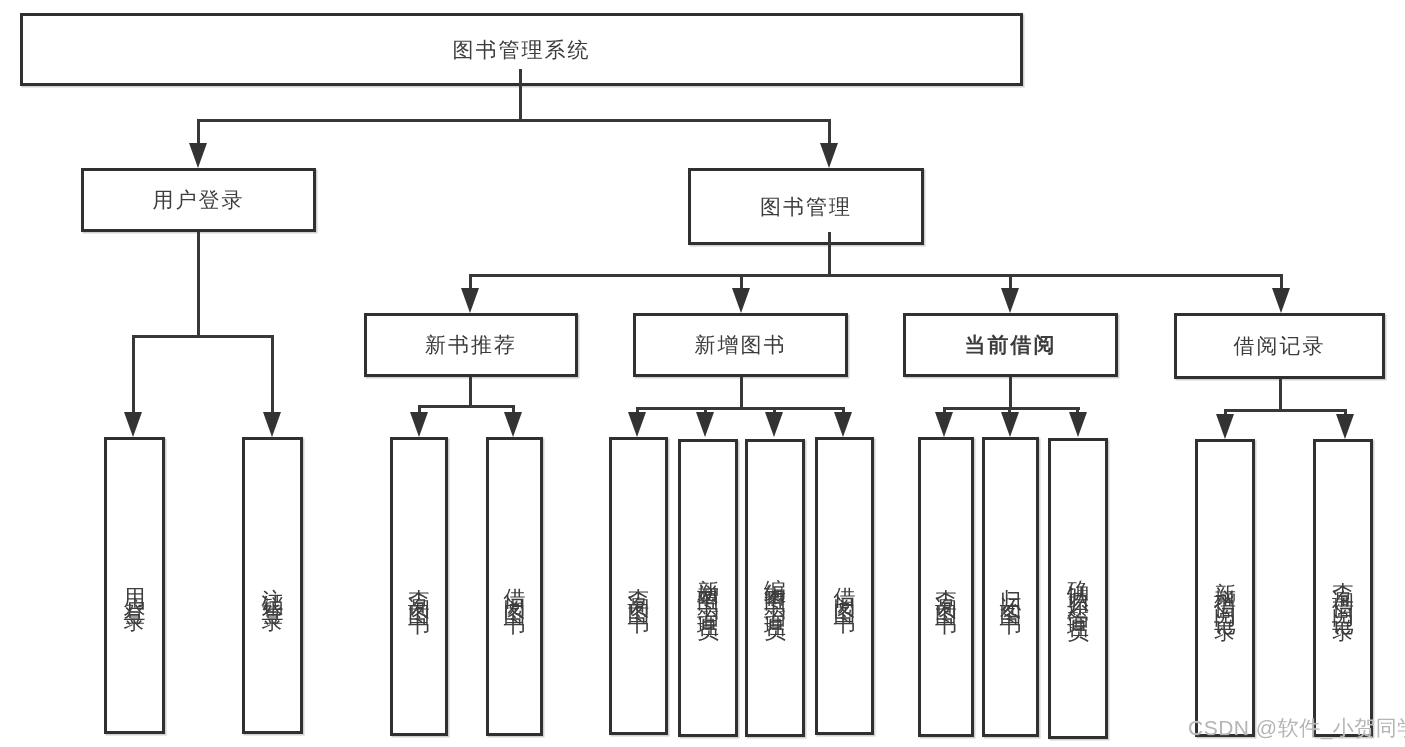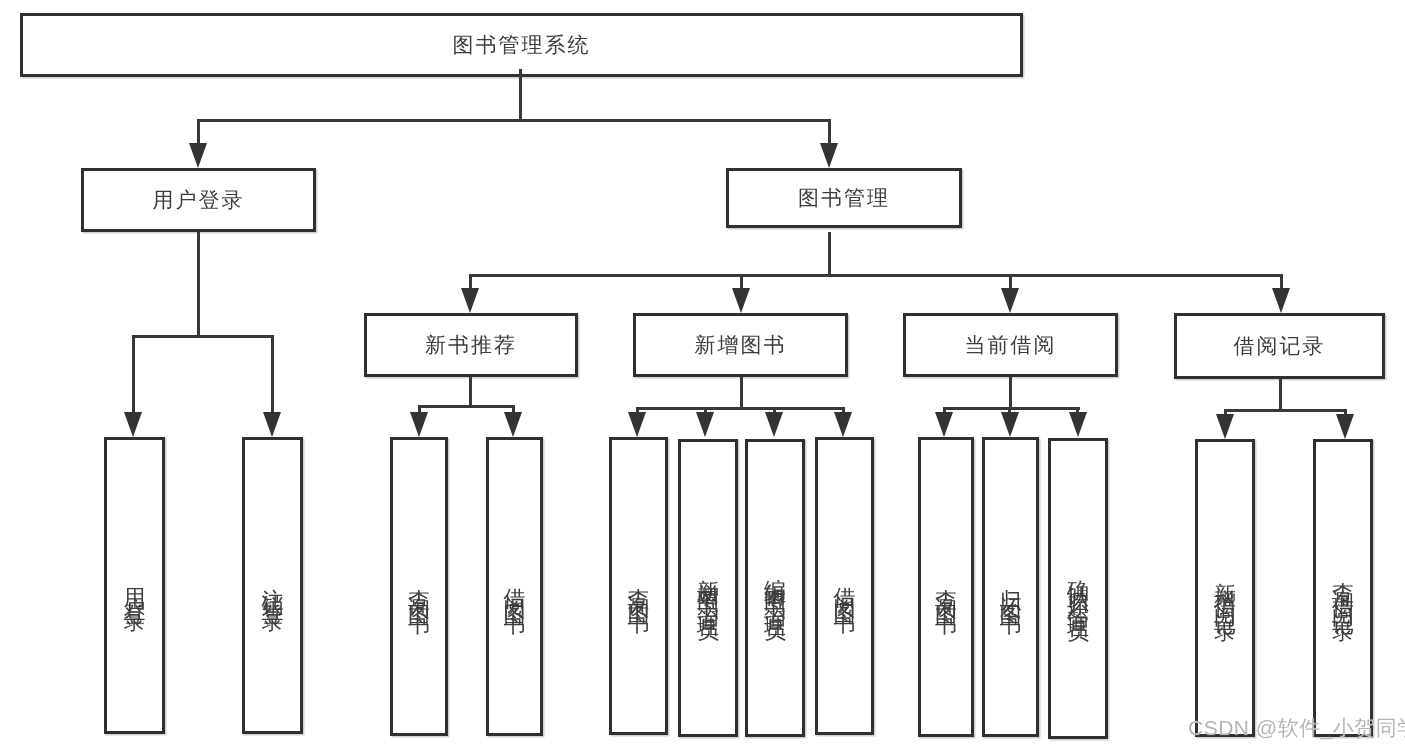--- a/index.html
+++ b/index.html
@@ -30,35 +30,35 @@
     position:absolute;left:1188px;top:714px;
     font-size:21px;color:#b5b5b5;letter-spacing:0.5px;white-space:nowrap;
     text-shadow:0 0 1px #ffffff;
   }
 </style>
 </head>
 <body>
 
 <div class="canvas">
 
-  <div class="box" style="left:20px;top:13px;width:1003px;height:64px;">
+  <div class="box" style="left:20px;top:13px;width:1003px;height:73px;">
     <span class="h-label">图书管理系统</span>
   </div>
 
   <div class="vl" style="left:519px;top:69px;height:50px;"></div>
   <div class="hl" style="left:197px;top:119px;width:634px;"></div>
   <div class="vl" style="left:197px;top:122px;height:24px;"></div>
   <div class="arr" style="left:189px;top:143px;"></div>
   <div class="vl" style="left:828px;top:122px;height:24px;"></div>
   <div class="arr" style="left:820px;top:143px;"></div>
 
   <div class="box" style="left:81px;top:168px;width:235px;height:64px;">
     <span class="h-label">用户登录</span>
   </div>
-  <div class="box" style="left:726px;top:168px;width:236px;height:60px;">
+  <div class="box" style="left:688px;top:168px;width:236px;height:77px;">
     <span class="h-label">图书管理</span>
   </div>
 
   <div class="vl" style="left:197px;top:232px;height:103px;"></div>
   <div class="hl" style="left:132px;top:335px;width:142px;"></div>
   <div class="vl" style="left:132px;top:338px;height:76px;"></div>
   <div class="arr" style="left:124px;top:412px;"></div>
   <div class="vl" style="left:271px;top:338px;height:76px;"></div>
   <div class="arr" style="left:263px;top:412px;"></div>
 
@@ -72,21 +72,21 @@
   <div class="arr" style="left:1001px;top:288px;"></div>
   <div class="vl" style="left:1280px;top:277px;height:13px;"></div>
   <div class="arr" style="left:1272px;top:288px;"></div>
 
   <div class="box" style="left:364px;top:313px;width:214px;height:64px;text-align:center;">
     <span class="h-label">新书推荐</span>
   </div>
   <div class="box" style="left:633px;top:313px;width:215px;height:64px;">
     <span class="h-label">新增图书</span>
   </div>
-  <div class="box" style="left:903px;top:313px;width:215px;height:64px;">
+  <div class="box" style="left:903px;top:313px;width:215px;height:64px;font-weight:bold;">
     <span class="h-label">当前借阅</span>
   </div>
   <div class="box" style="left:1174px;top:313px;width:211px;height:66px;">
     <span class="h-label">借阅记录</span>
   </div>
 
   <div class="vl" style="left:469px;top:377px;height:28px;"></div>
   <div class="hl" style="left:418px;top:405px;width:97px;"></div>
   <div class="vl" style="left:418px;top:408px;height:8px;"></div>
   <div class="arr" style="left:410px;top:412px;"></div>

